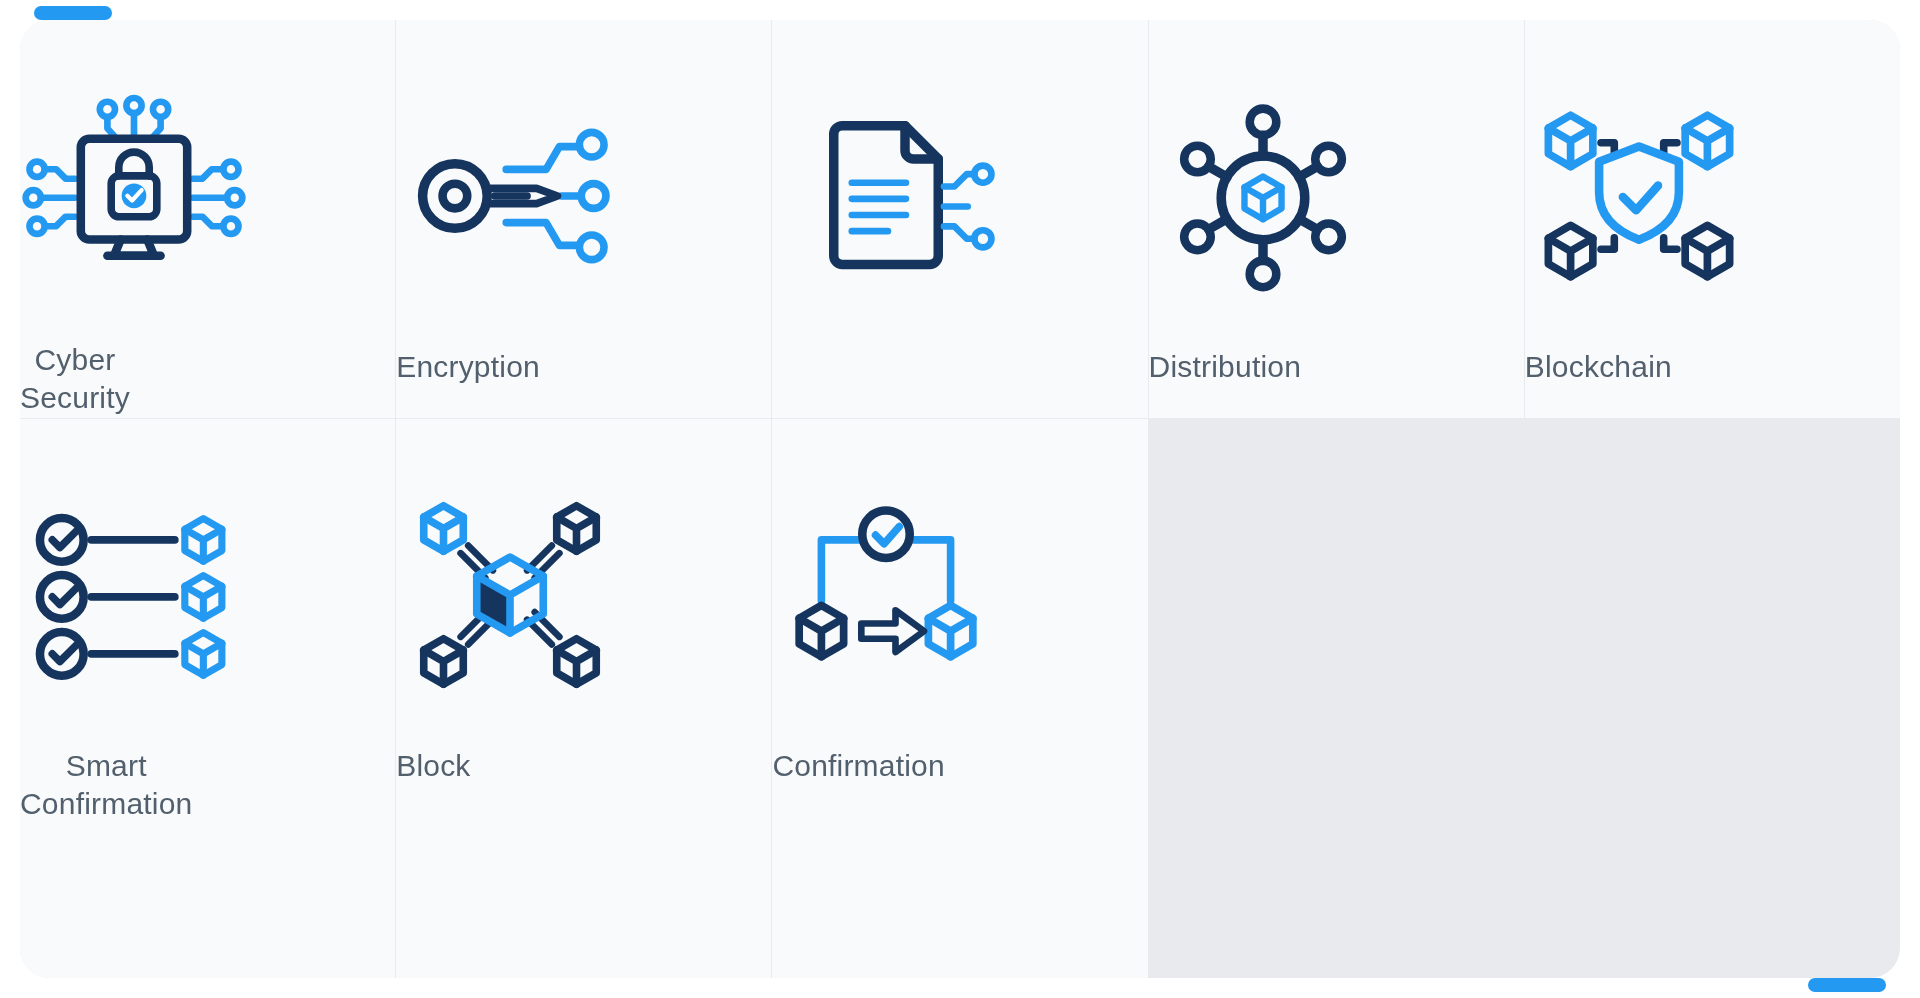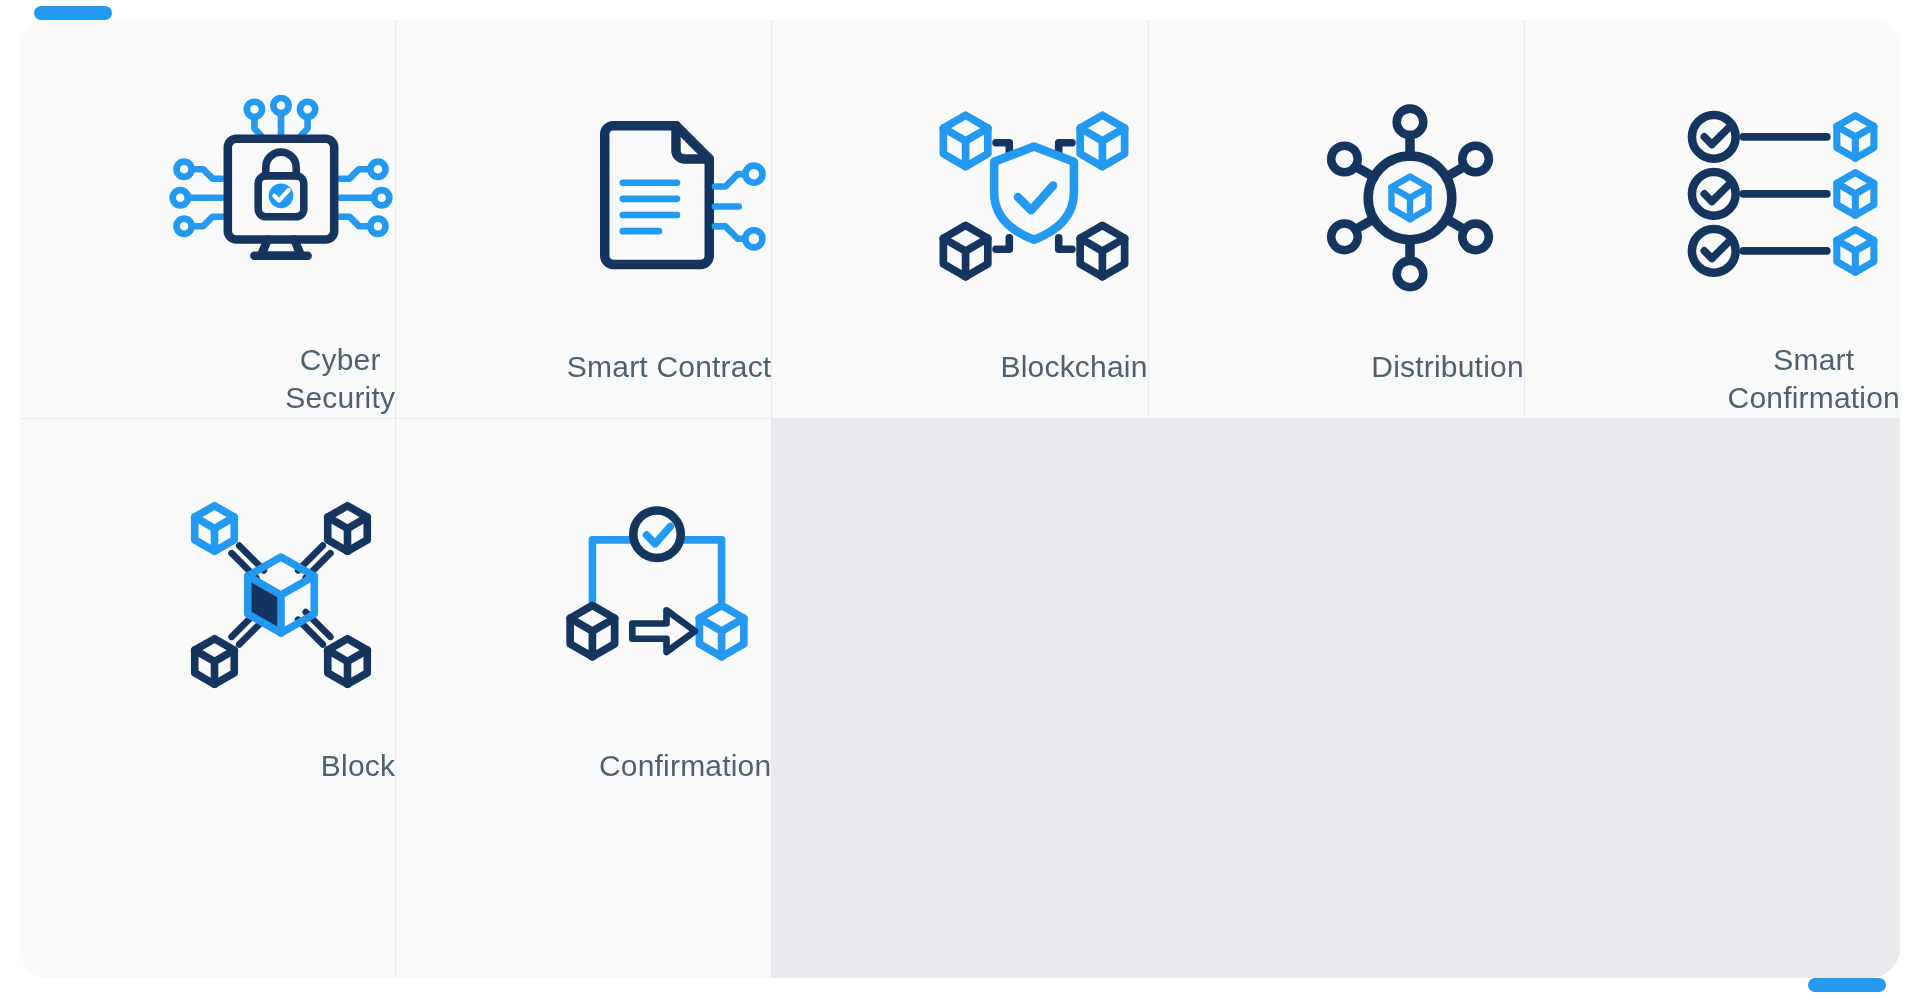--- a/index.html
+++ b/index.html
@@ -28,21 +28,21 @@
     position:absolute;left:20px;top:20px;width:1880px;height:958px;
     border-radius:30px;overflow:hidden;z-index:1;
     display:grid;
     grid-template-columns:repeat(5,1fr);
     grid-template-rows:41.5% 1fr;
     gap:1px;
     background:var(--c-grid_line);
   }
   .cell{
     background:var(--c-card_bg);
-    display:flex;flex-direction:column;align-items:flex-end;
+    display:flex;flex-direction:column;align-items:flex-start;
     padding-top:24px;
   }
   .icon-wrap{
     height:304px;display:flex;align-items:center;justify-content:center;
   }
   .label{
     text-align:center;
     font-size:30px;
     line-height:1.28;
     color:var(--c-label);
@@ -101,74 +101,90 @@
         <path class="sd" d="M104 103 v-9 a16 16 0 0 1 32 0 v9" stroke-width="8"></path>
         <rect class="sd" x="96" y="103" width="48" height="43" rx="8" stroke-width="8"></rect>
         <circle class="fb" cx="120" cy="124" r="13"></circle>
         <path class="sw" d="M113 124 l5 5 l10 -11" stroke-width="4.5"></path>
       </svg>
     </div>
     <div class="label">Cyber
 Security</div>
   </div>
 
+  <div class="cell">
+    <div class="icon-wrap">
+      <svg class="ic" viewBox="0 0 240 240" width="228" height="228">
+        <path class="sb" d="M116 92 H158 L172 68 H192" stroke-width="8"></path>
+        <path class="sb" d="M116 148 H158 L172 172 H192" stroke-width="8"></path>
+        <path class="sb" d="M174 120 h21" stroke-width="8"></path>
+        <circle class="sb" cx="206" cy="66" r="13" stroke-width="8"></circle>
+        <circle class="sb" cx="208" cy="120" r="13" stroke-width="8"></circle>
+        <circle class="sb" cx="206" cy="174" r="13" stroke-width="8"></circle>
+        <circle class="sd" cx="62" cy="120" r="34" stroke-width="10"></circle>
+        <circle class="sd" cx="62" cy="120" r="13" stroke-width="9"></circle>
+        <path class="sd" d="M96 112 h52 l22 8 l-22 8 h-52" stroke-width="8"></path>
+        <path class="sd" d="M104 120 h34" stroke-width="8"></path>
+      </svg>
+    </div>
+    <div class="label">Encryption</div>
+  </div>
 
   <div class="cell">
     <div class="icon-wrap">
       <svg class="ic" viewBox="0 0 240 240" width="228" height="228">
         <path class="sd" d="M140 46 H74 a9 9 0 0 0 -9 9 v128 a9 9 0 0 0 9 9 h92 a9 9 0 0 0 9 -9 V81 Z" stroke-width="10"></path>
         <path class="sd" d="M140 46 v26 a9 9 0 0 0 9 9 h26" stroke-width="10"></path>
         <path class="sb" d="M84 106 h57" stroke-width="7"></path>
         <path class="sb" d="M84 123 h57" stroke-width="7"></path>
         <path class="sb" d="M84 140 h57" stroke-width="7"></path>
         <path class="sb" d="M84 157 h38" stroke-width="7"></path>
         <path class="sb" d="M181 110 h11 l13 -13 h8" stroke-width="7"></path>
         <path class="sb" d="M181 131 h25" stroke-width="7"></path>
         <path class="sb" d="M181 152 h11 l13 13 h8" stroke-width="7"></path>
         <circle class="sb" cx="222" cy="97" r="9" stroke-width="7"></circle>
         <circle class="sb" cx="222" cy="165" r="9" stroke-width="7"></circle>
       </svg>
     </div>
-    <div class="label">Smart Contract</div>
-  </div>
-
+  </div>
+
+
+  <div class="cell">
+    <div class="icon-wrap">
+      <svg class="ic" viewBox="0 0 240 240" width="228" height="228">
+        <circle class="sd" cx="120" cy="122" r="44" stroke-width="10"></circle>
+        <use href="#cube" class="sb" stroke-width="9" transform="translate(120,122) scale(0.75)"></use>
+        <path class="sd" d="M120 78 V56 M120 166 v22 M158 100 l19 -11 M158 144 l19 11 M82 100 l-19 -11 M82 144 l-19 11" stroke-width="10"></path>
+        <circle class="sd" cx="120" cy="42" r="14" stroke-width="9"></circle>
+        <circle class="sd" cx="120" cy="202" r="14" stroke-width="9"></circle>
+        <circle class="sd" cx="189" cy="81" r="14" stroke-width="9"></circle>
+        <circle class="sd" cx="189" cy="163" r="14" stroke-width="9"></circle>
+        <circle class="sd" cx="51" cy="81" r="14" stroke-width="9"></circle>
+        <circle class="sd" cx="51" cy="163" r="14" stroke-width="9"></circle>
+      </svg>
+    </div>
+    <div class="label">Distribution</div>
+  </div>
 
   <div class="cell">
     <div class="icon-wrap">
       <svg class="ic" viewBox="0 0 240 240" width="228" height="228">
         <use href="#cube" class="sb" stroke-width="9" transform="translate(48,62) scale(0.9)"></use>
         <use href="#cube" class="sb" stroke-width="9" transform="translate(192,62) scale(0.9)"></use>
         <use href="#cube" class="sd" stroke-width="9" transform="translate(48,178) scale(0.9)"></use>
         <use href="#cube" class="sd" stroke-width="9" transform="translate(192,178) scale(0.9)"></use>
         <path class="sd" d="M80 64 h14 v12" stroke-width="8"></path>
         <path class="sd" d="M160 64 h-14 v12" stroke-width="8"></path>
         <path class="sd" d="M80 176 h14 v-12" stroke-width="8"></path>
         <path class="sd" d="M160 176 h-14 v-12" stroke-width="8"></path>
         <path class="sb" d="M120 68 l42 16 v32 q0 34 -42 50 q-42 -16 -42 -50 v-32 z" stroke-width="9"></path>
         <path class="sb" d="M103 121 l14 14 l23 -26" stroke-width="9"></path>
       </svg>
     </div>
     <div class="label">Blockchain</div>
-  </div>
-
-  <div class="cell">
-    <div class="icon-wrap">
-      <svg class="ic" viewBox="0 0 240 240" width="228" height="228">
-        <circle class="sd" cx="120" cy="122" r="44" stroke-width="10"></circle>
-        <use href="#cube" class="sb" stroke-width="9" transform="translate(120,122) scale(0.75)"></use>
-        <path class="sd" d="M120 78 V56 M120 166 v22 M158 100 l19 -11 M158 144 l19 11 M82 100 l-19 -11 M82 144 l-19 11" stroke-width="10"></path>
-        <circle class="sd" cx="120" cy="42" r="14" stroke-width="9"></circle>
-        <circle class="sd" cx="120" cy="202" r="14" stroke-width="9"></circle>
-        <circle class="sd" cx="189" cy="81" r="14" stroke-width="9"></circle>
-        <circle class="sd" cx="189" cy="163" r="14" stroke-width="9"></circle>
-        <circle class="sd" cx="51" cy="81" r="14" stroke-width="9"></circle>
-        <circle class="sd" cx="51" cy="163" r="14" stroke-width="9"></circle>
-      </svg>
-    </div>
-    <div class="label">Distribution</div>
   </div>
 
   <div class="cell">
     <div class="icon-wrap">
       <svg class="ic" viewBox="0 0 240 240" width="228" height="228">
         <circle class="sd" cx="44" cy="62" r="23" stroke-width="9"></circle>
         <path class="sd" d="M34 62 l8 8 l17 -17" stroke-width="8"></path>
         <path class="sd" d="M75 62 h88" stroke-width="8"></path>
         <use href="#cube" class="sb" stroke-width="10" transform="translate(193,62) scale(0.75)"></use>
         <circle class="sd" cx="44" cy="122" r="23" stroke-width="9"></circle>

